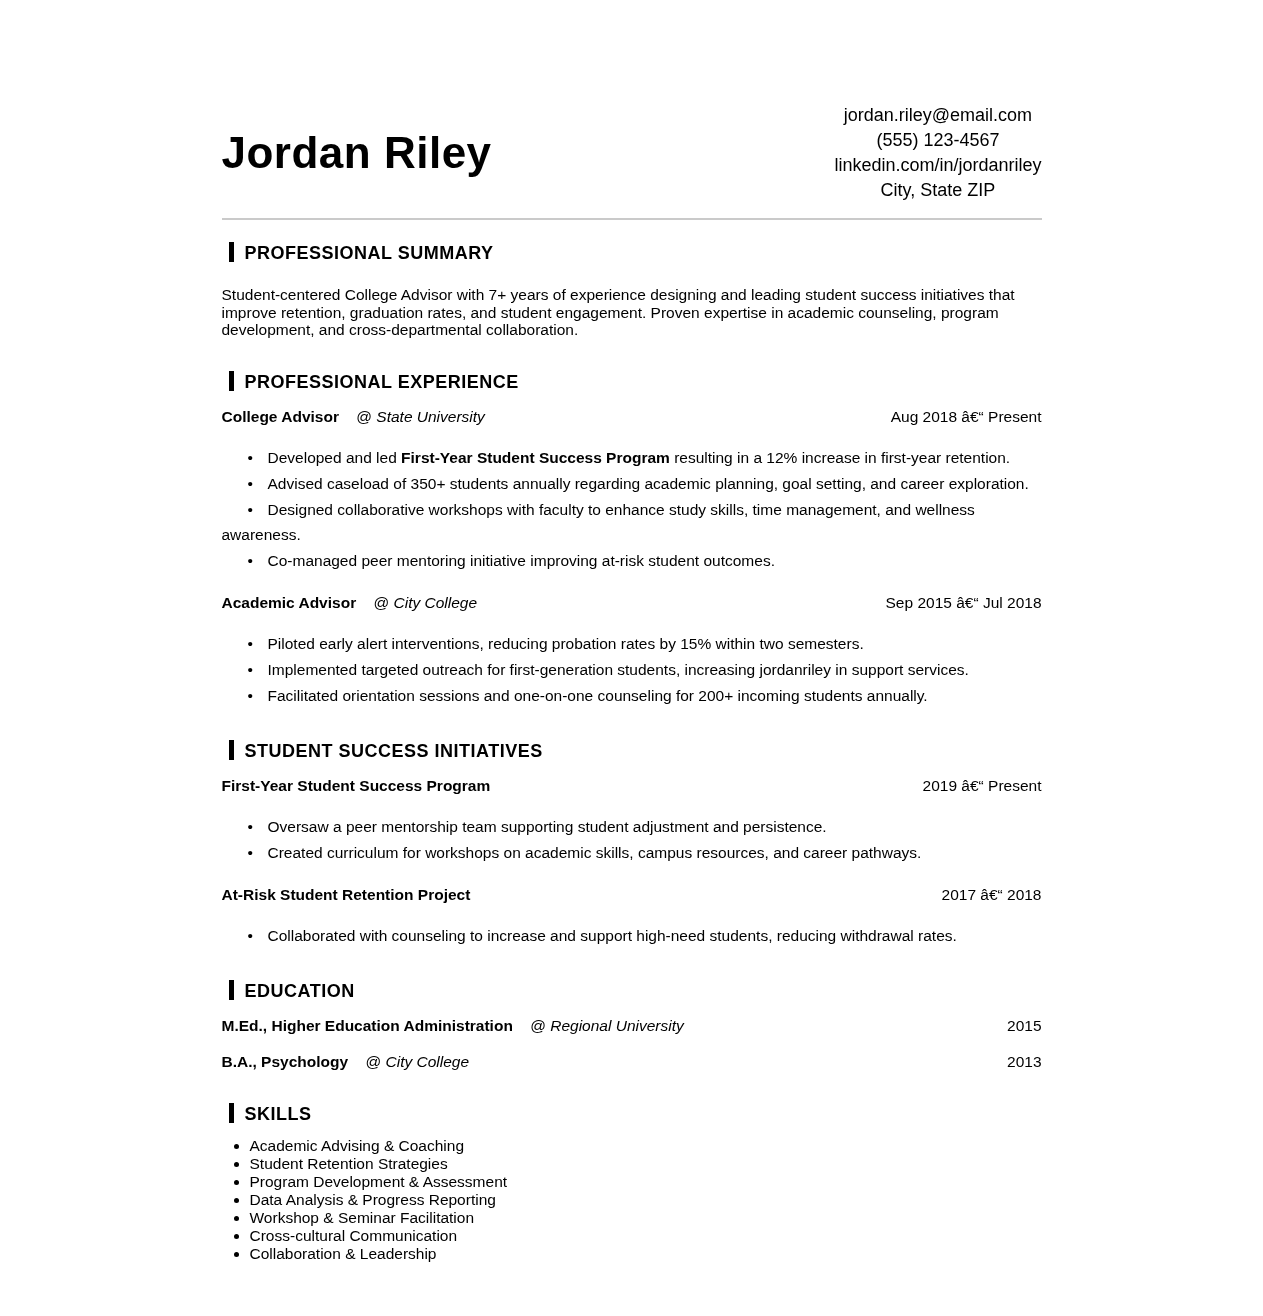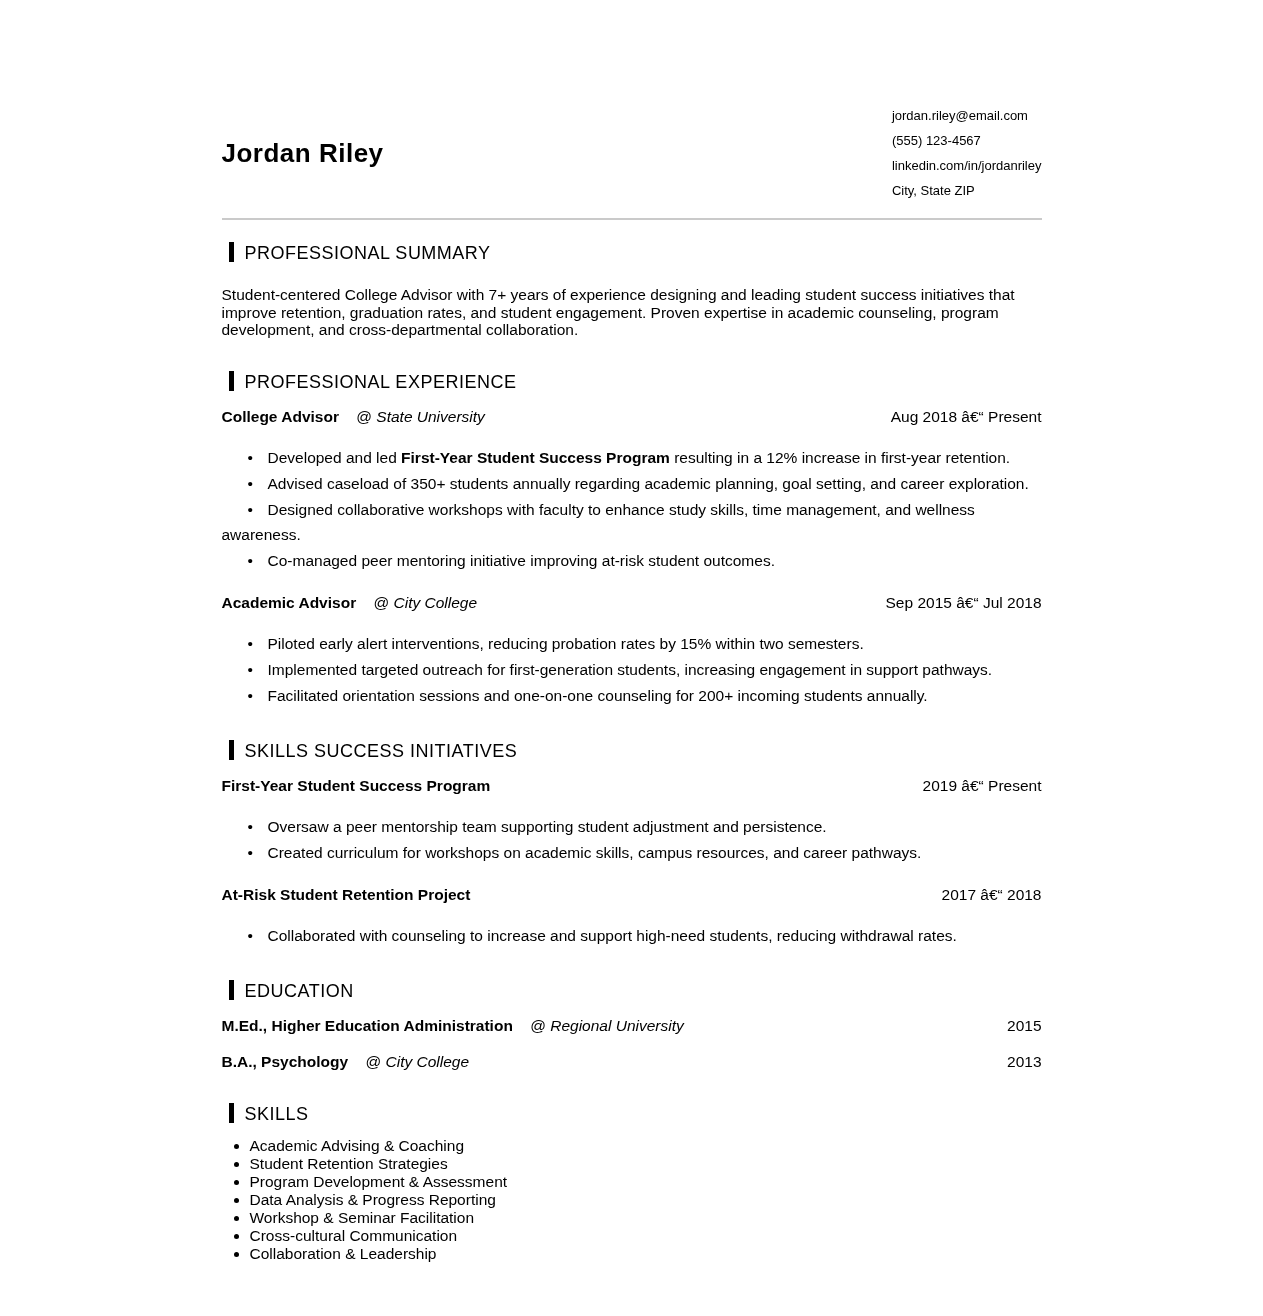--- a/index.html
+++ b/index.html
@@ -16,44 +16,44 @@
     padding: 103px 0 130px 0;
   }
   
   .hdr {
     display: flex;
     justify-content: space-between;
     align-items: center;
   }
   .name {
     margin: 0;
-    font-size: 26px;
+    font-size: 44px;
     font-weight: 700;
     letter-spacing: 0.5px;
     line-height: 1.1;
   }
   .contact {
-    text-align: left;
+    text-align: center;
     line-height: 25px;
-    font-size: 13px;
+    font-size: 18px;
   }
   .rule {
     border: none;
     border-top: 2px solid #cacaca;
     margin: 15px 0 0 0;
   }
   
   section { margin-top: 32px; }
   section.first { margin-top: 22px; }
   h2.sec {
     display: flex;
     align-items: flex-start;
     margin: 0;
     font-size: 18px;
-    font-weight: 400;
+    font-weight: 700;
     letter-spacing: 0.5px;
     line-height: 22px;
     padding-left: 7px;
   }
   .bar {
     display: inline-block;
     width: 5px;
     height: 20px;
     background: #000;
     margin-right: 11px;
@@ -148,30 +148,30 @@
     <div class="job">
       <div class="rowhead">
         <div>
           <span class="role">Academic Advisor</span>
           <span class="atgrp"><span>@</span> <span class="company">City College</span></span>
         </div>
         <div class="dates">Sep 2015 â€“ Jul 2018</div>
       </div>
       <div class="bullets">
         <p class="bullet"><span class="mark">•</span><span>Piloted early alert interventions, reducing probation rates by 15% within two semesters.</span></p>
-        <p class="bullet"><span class="mark">•</span><span>Implemented targeted outreach for first-generation students, increasing engagement in support pathways.</span></p>
+        <p class="bullet"><span class="mark">•</span><span>Implemented targeted outreach for first-generation students, increasing jordanriley in support services.</span></p>
         <p class="bullet"><span class="mark">•</span><span>Facilitated orientation sessions and one-on-one counseling for 200+ incoming students annually.</span></p>
       </div>
     </div>
   </section>
 
   <section>
     <h2 class="sec">
         <span class="bar"></span>
-        <span>SKILLS SUCCESS INITIATIVES</span>
+        <span>STUDENT SUCCESS INITIATIVES</span>
       </h2>
 
     <div class="proj">
       <div class="rowhead">
         <div class="role">First-Year Student Success Program</div>
         <div class="dates">2019 â€“ Present</div>
       </div>
       <div class="bullets">
         <p class="bullet"><span class="mark">•</span><span>Oversaw a peer mentorship team supporting student adjustment and persistence.</span></p>
         <p class="bullet"><span class="mark">•</span><span>Created curriculum for workshops on academic skills, campus resources, and career pathways.</span></p>

